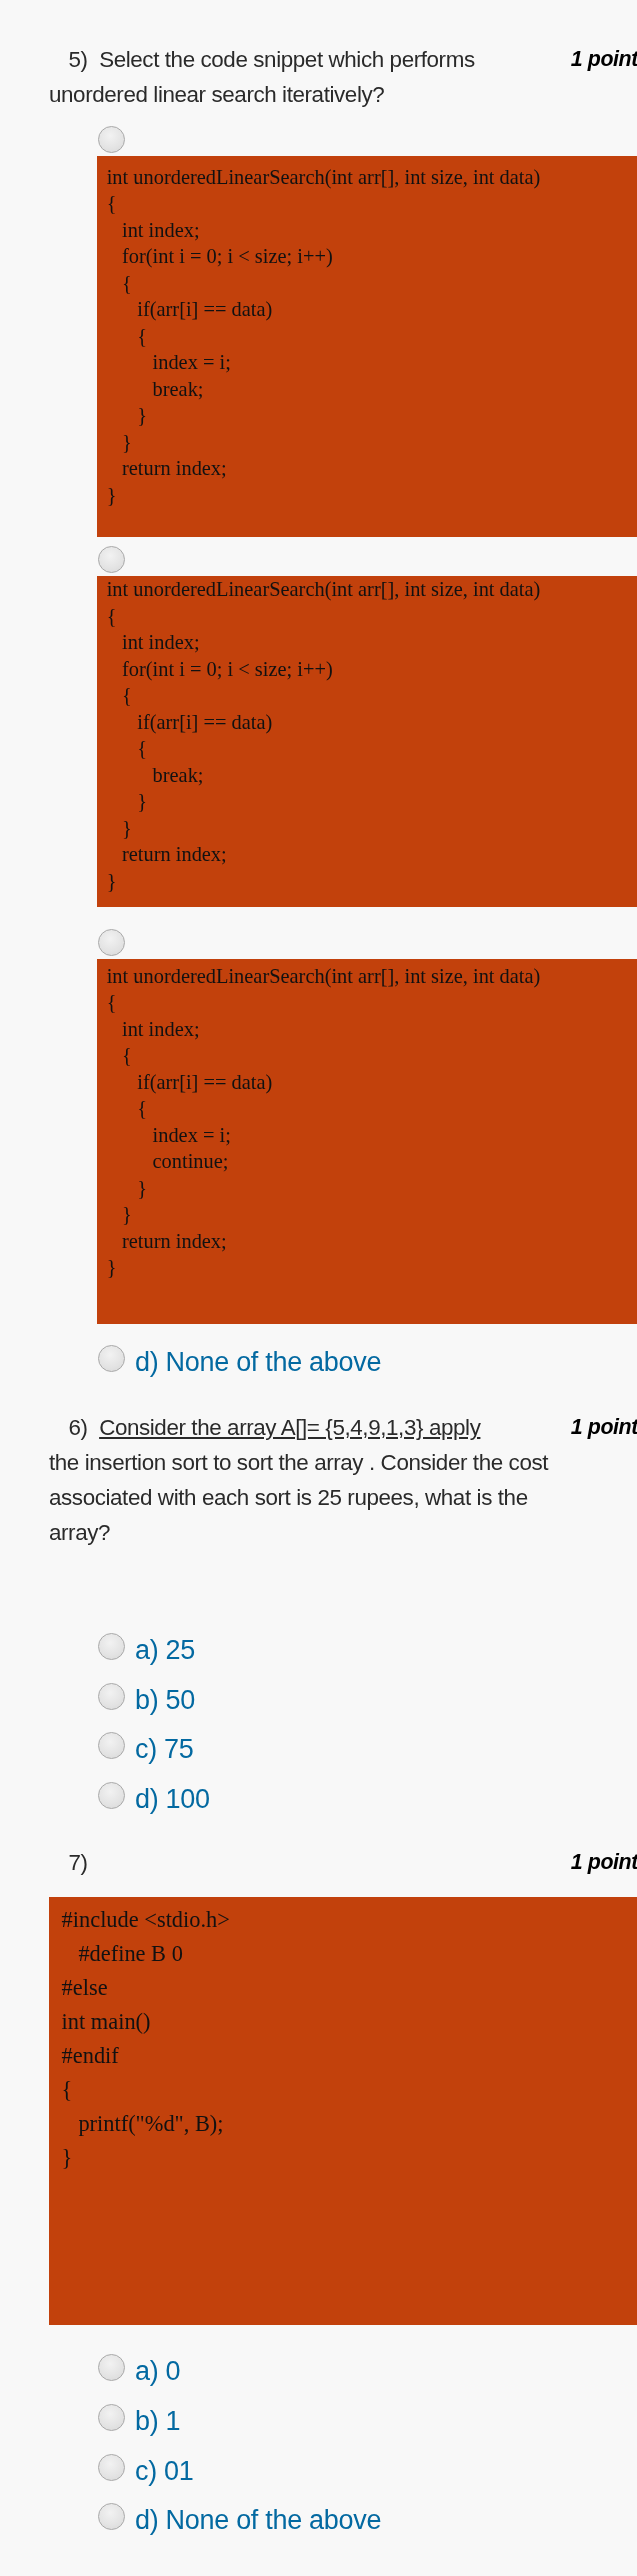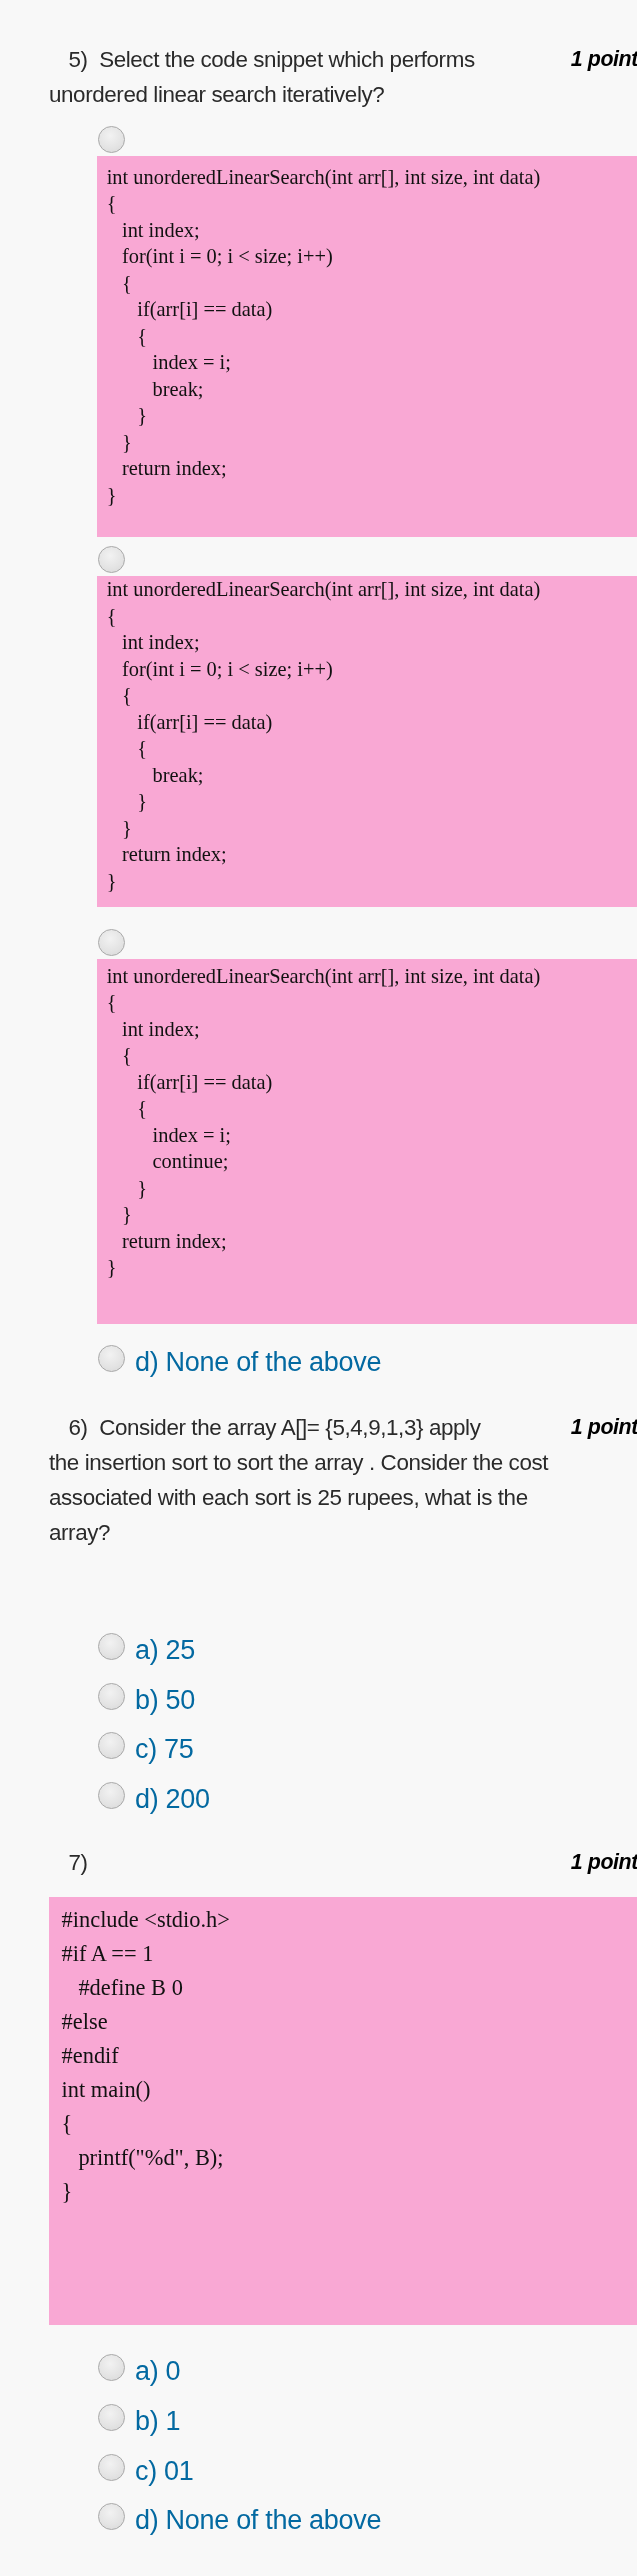--- a/index.html
+++ b/index.html
@@ -53,21 +53,21 @@
     left: 37px;
     top: 4px;
     font-size: 27px;
     line-height: 27px;
     color: #0369a1;
     white-space: nowrap;
     letter-spacing: -0.3px;
   }
   .code-box {
     position: absolute;
-    background: #f9a8d4;
+    background: #c2410c;
     font-family: "Liberation Serif", serif;
     color: #111;
     font-size: 20.4px;
     line-height: 26.5px;
     box-sizing: border-box;
   }
   .code-line { white-space: pre; height: 26.5px; }
   .q7-box .code-line { height: 34px; line-height: 34px; font-size: 22.4px; }
 </style>
 </head>
@@ -129,56 +129,55 @@
   <div class="code-line">}</div>
 </div>
 
 <div class="radio-row" style="top:1345px;">
   <div class="radio"></div>
   <span class="opt-label">d) None of the above</span>
 </div>
 
 <div class="qhead" style="top:1410px;">
   <span class="qnum">6)</span>
-  <span style="margin-left:5.8px;">Consider the array A[]= {5,4,9,1,3} apply</span>
+  <span style="margin-left:5.8px;text-decoration:underline;">Consider the array A[]= {5,4,9,1,3} apply</span>
   <span class="points">1 point</span>
   <div>the insertion sort to sort the array . Consider the cost</div>
   <div>associated with each sort is 25 rupees, what is the</div>
   <div>array?</div>
 </div>
 
 <div class="radio-row" style="top:1633px;">
   <div class="radio"></div>
   <span class="opt-label">a) 25</span>
 </div>
 <div class="radio-row" style="top:1683px;">
   <div class="radio"></div>
   <span class="opt-label">b) 50</span>
 </div>
 <div class="radio-row" style="top:1732px;">
   <div class="radio"></div>
   <span class="opt-label">c) 75</span>
 </div>
 <div class="radio-row" style="top:1782px;">
   <div class="radio"></div>
-  <span class="opt-label">d) 200</span>
+  <span class="opt-label">d) 100</span>
 </div>
 
 <div class="qhead" style="top:1845px;">
   <span class="qnum">7)</span>
   <span class="points">1 point</span>
 </div>
 
 <div class="code-box q7-box" style="left:49px; top:1897px; width:589px; height:428px; padding:5.8px 0 0 12.6px;">
   <div class="code-line">#include &lt;stdio.h&gt;</div>
-  <div class="code-line">#if A == 1</div>
   <div class="code-line">   #define B 0</div>
   <div class="code-line">#else</div>
+  <div class="code-line">int main()</div>
   <div class="code-line">#endif</div>
-  <div class="code-line">int main()</div>
   <div class="code-line">{</div>
   <div class="code-line">   printf("%d", B);</div>
   <div class="code-line">}</div>
 </div>
 
 <div class="radio-row" style="top:2354px;">
   <div class="radio"></div>
   <span class="opt-label">a) 0</span>
 </div>
 <div class="radio-row" style="top:2404px;">

